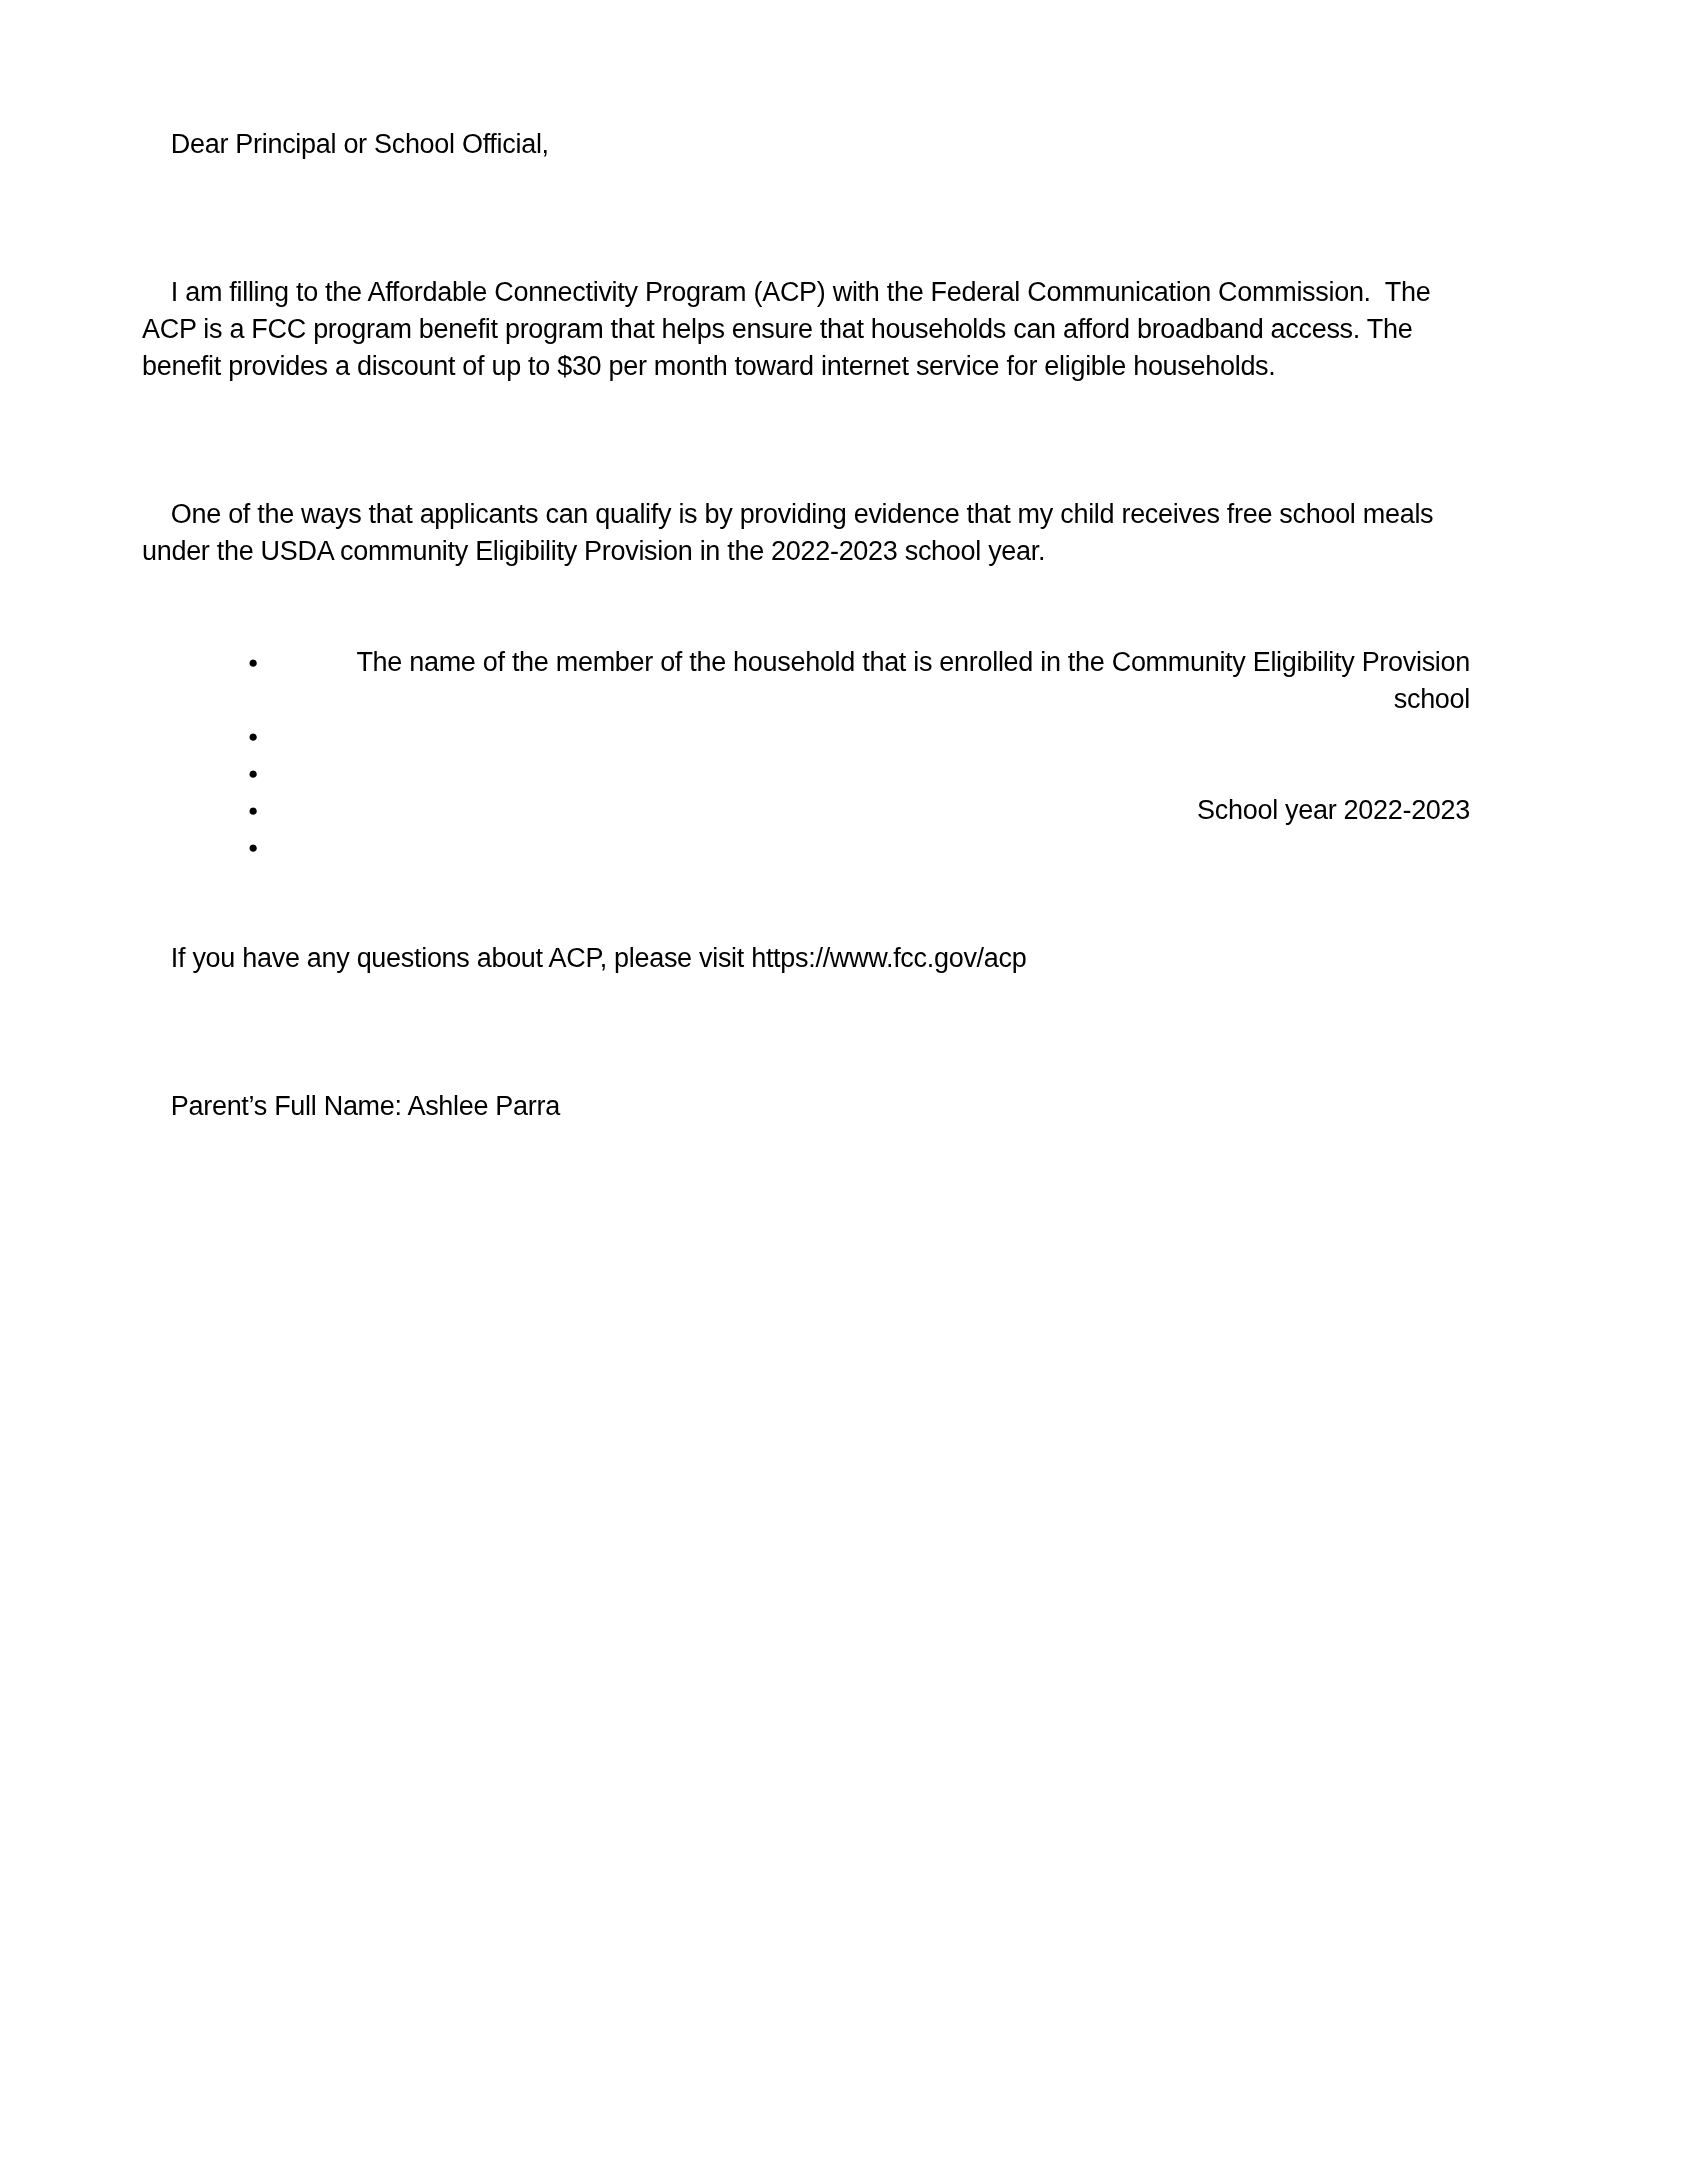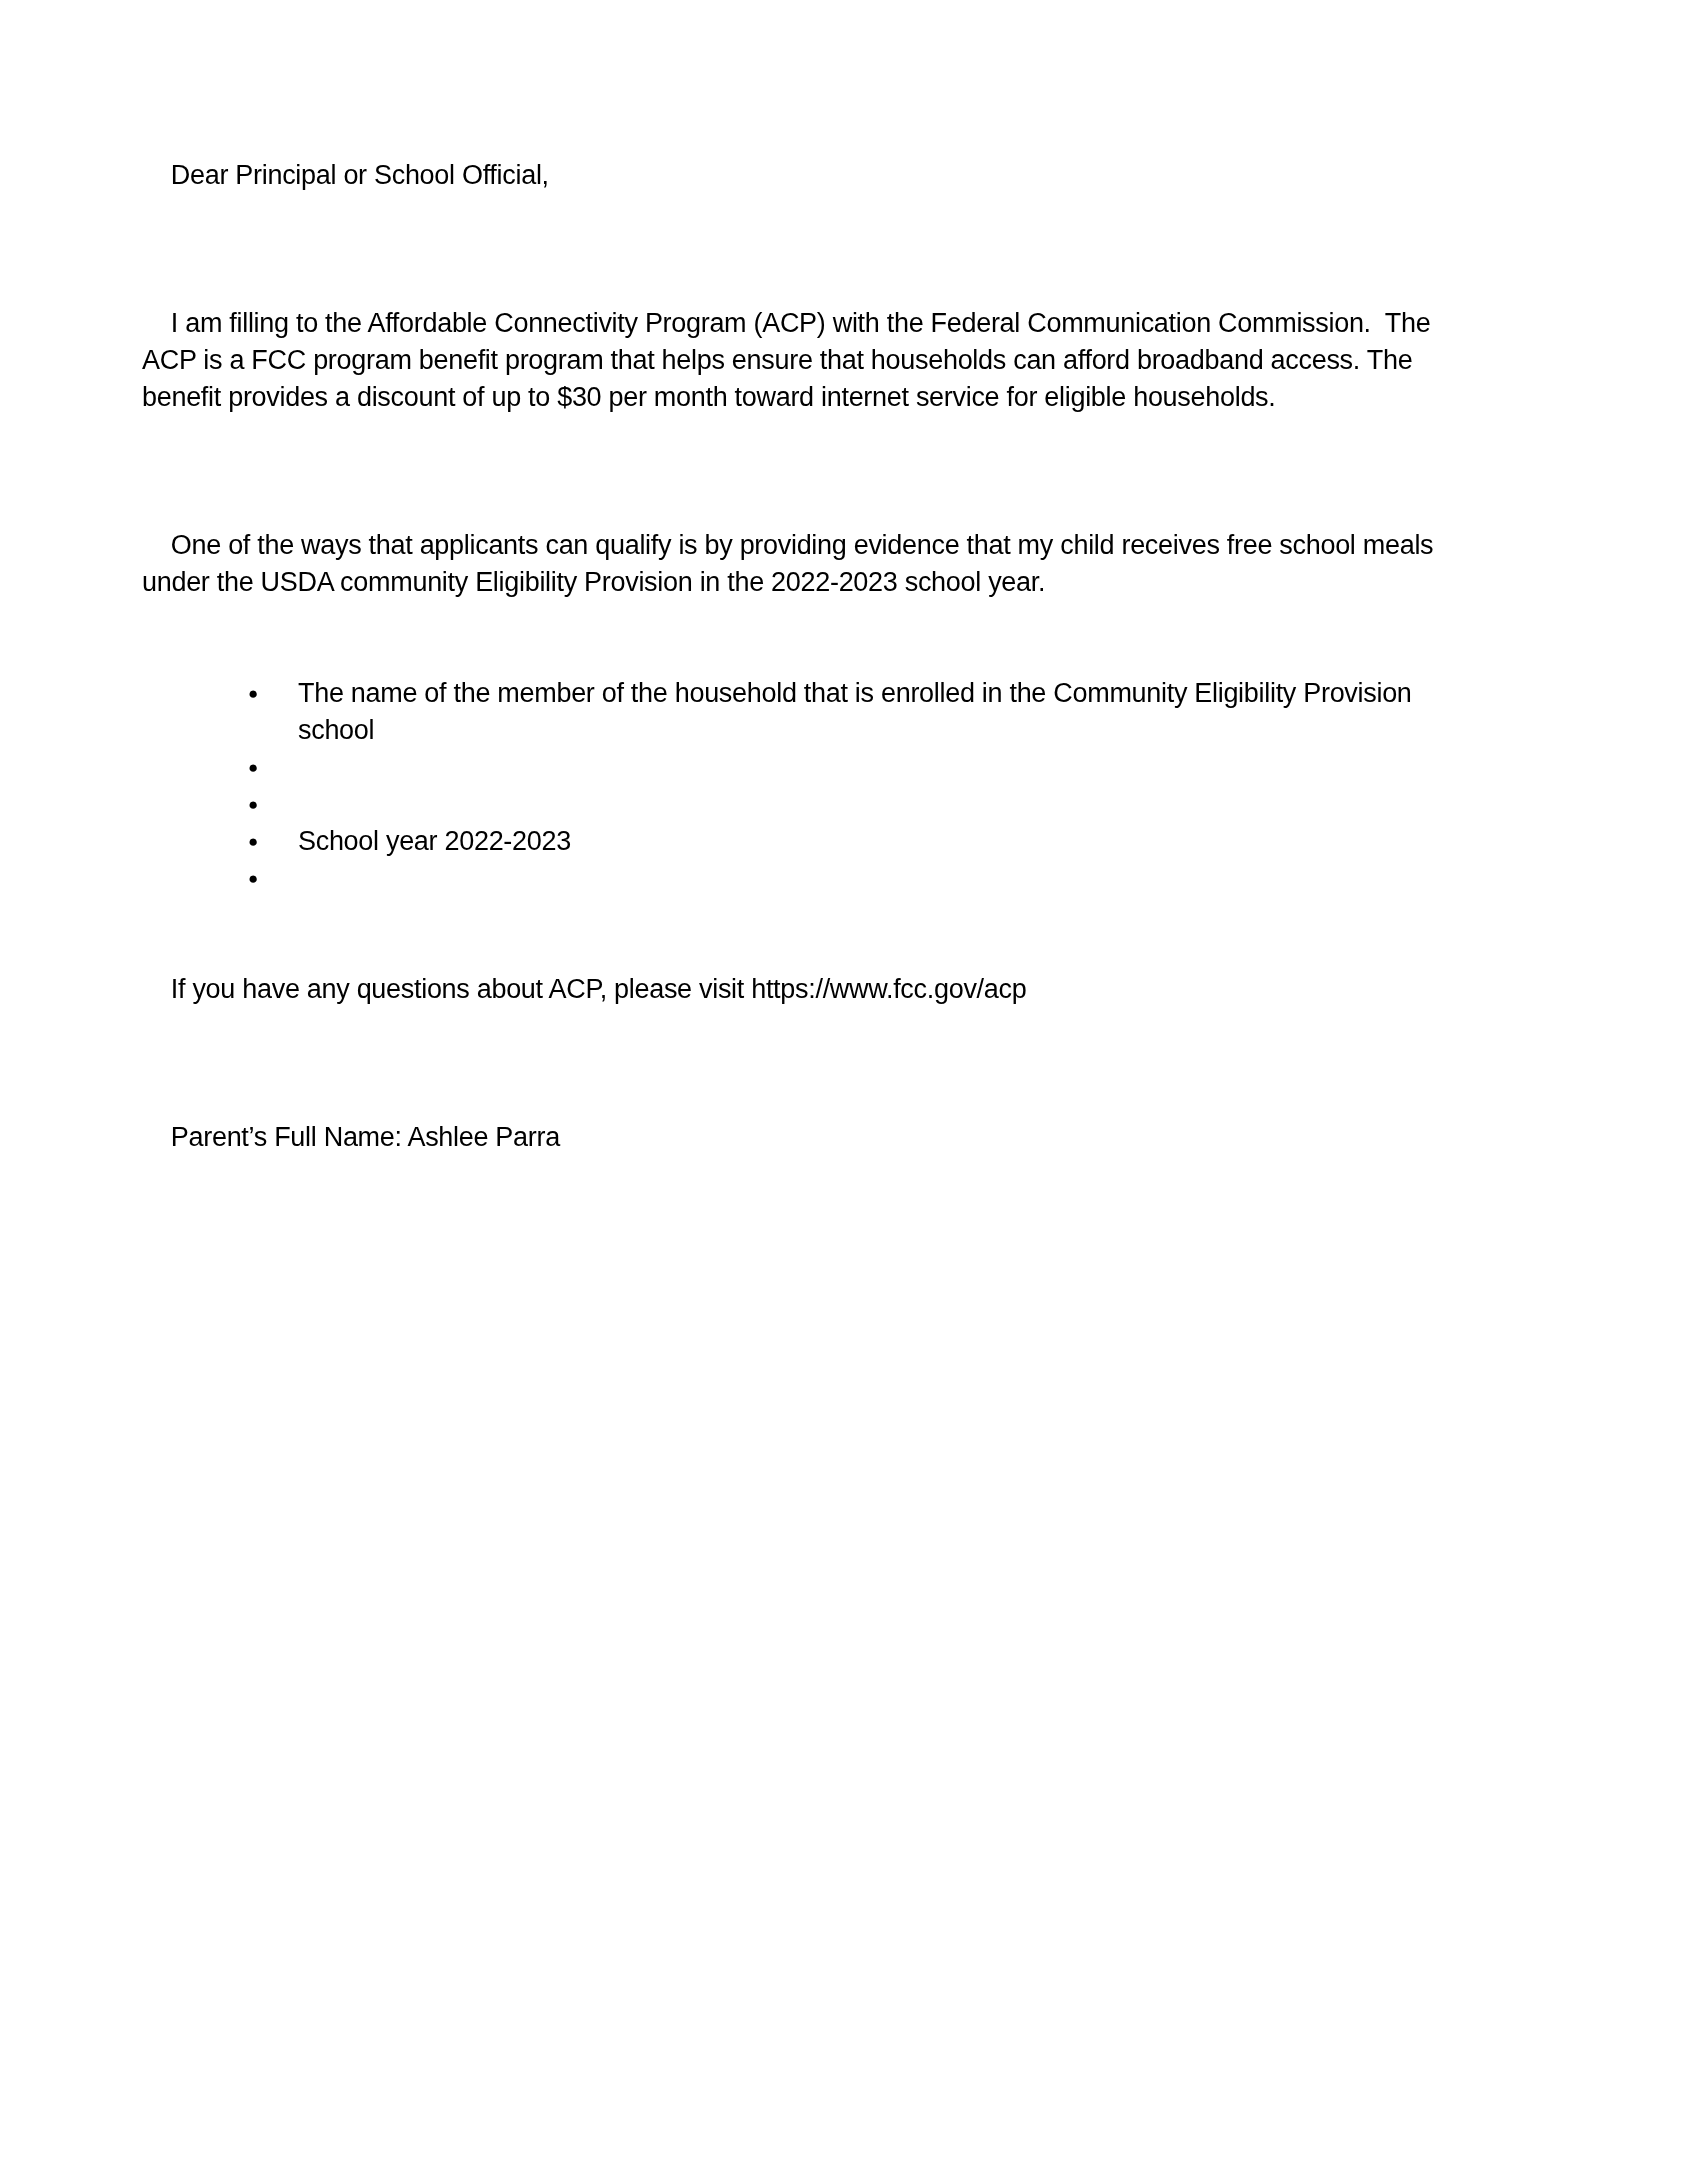--- a/index.html
+++ b/index.html
@@ -6,21 +6,21 @@
     margin: 0;
     padding: 0;
     background: #ffffff;
   }
   .page {
     position: relative;
     width: 1683px;
     height: 2178px;
     background: #ffffff;
     box-sizing: border-box;
-    padding: 120px 213px 0 142px;
+    padding: 89px 213px 0 142px;
     font-family: "Liberation Sans", "DejaVu Sans", sans-serif;
     font-size: 27px;
     line-height: 37px;
     letter-spacing: -0.3px;
     color: #000000;
   }
   .para {
     margin: 0 0 37px 0;
     white-space: pre-wrap;
   }
@@ -37,20 +37,21 @@
   .bullet-marker {
     flex: 0 0 auto;
     width: 50px;
     margin-left: 106px;
     font-size: 17px;
     line-height: 37px;
   }
   .bullet-text {
     flex: 1 1 auto;
     white-space: pre-wrap;
+    text-align: right;
   }
 </style>
 </head>
 <body>
 
 <div class="page">
 
   <p class="para">
     <span>Dear Principal or School Official,</span>
   </p>

